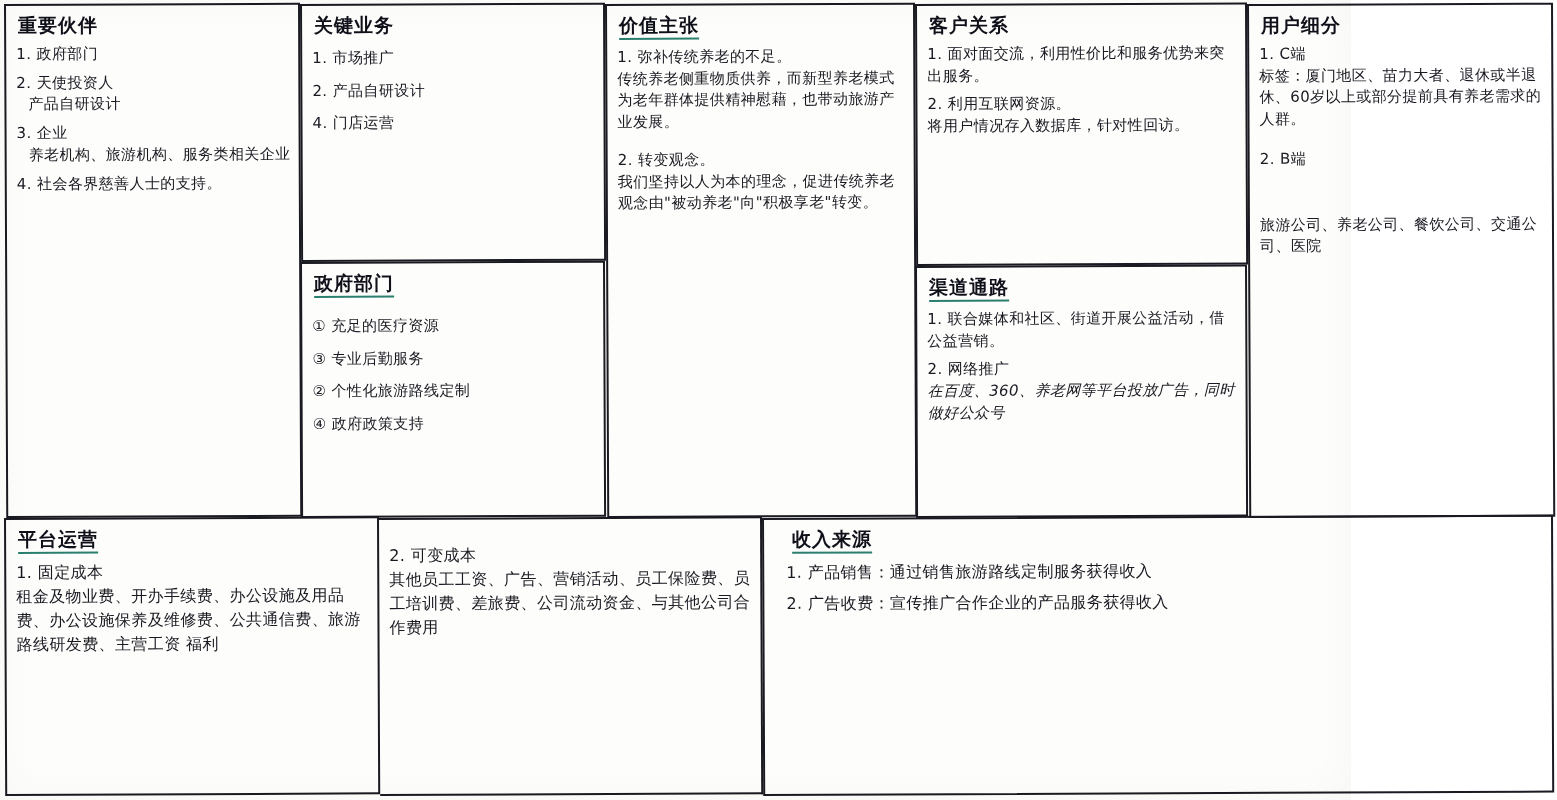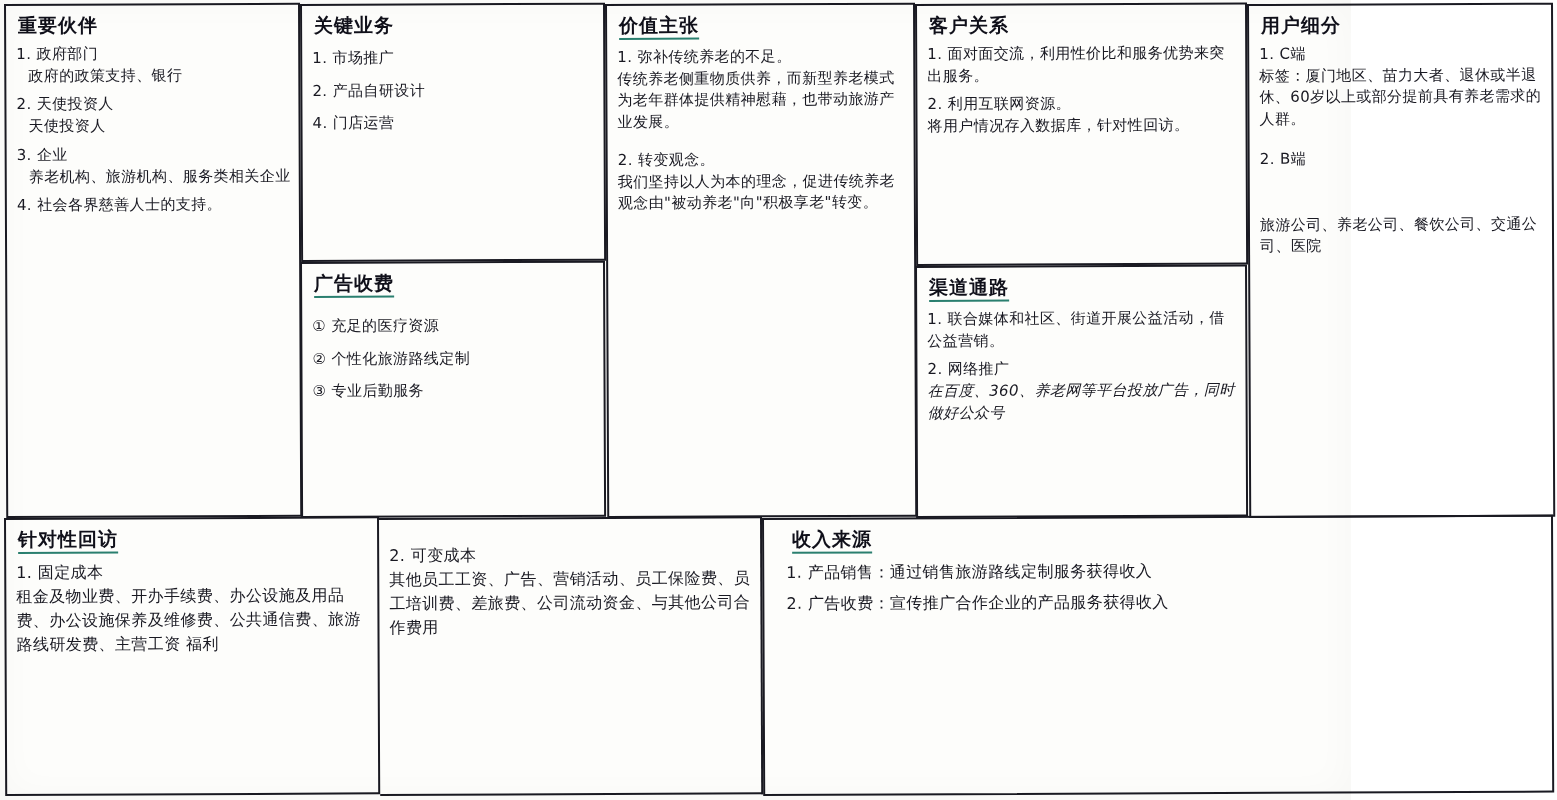--- a/index.html
+++ b/index.html
@@ -95,25 +95,24 @@
 </head>
 <body>
 
 <div id="canvas">
 
   <div class="cell ink f15" style="left:4px; top:4px; width:296px; height:514px;">
     <div class="title">重要伙伴</div>
     <ul class="body-list">
       <li>
         <span>1. 政府部门</span>
-        <span class="sub">政府的政策支持、银行</span>
       </li>
       <li>
         <span>2. 天使投资人</span>
-        <span class="sub">天使投资人</span>
+        <span class="sub">产品自研设计</span>
       </li>
       <li>
         <span>3. 企业</span>
         <span class="sub">养老机构、旅游机构、服务类相关企业</span>
       </li>
       <li>
         <span>4. 社会各界慈善人士的支持。</span>
         <span class="sub"></span>
       </li>
     </ul>
@@ -122,25 +121,26 @@
   <div class="cell ink f15" style="left:300px; top:4px; width:305px; height:258px;">
     <div class="title">关键业务</div>
     <ul class="body-list compact">
       <li><span>1. 市场推广</span></li>
       <li><span>2. 产品自研设计</span></li>
       <li><span>4. 门店运营</span></li>
     </ul>
   </div>
 
   <div class="cell ink f15" style="left:300px; top:262px; width:305px; height:256px;">
-    <div class="title underlined">广告收费</div>
+    <div class="title underlined">政府部门</div>
     <ul class="body-list compact">
       <li><span>① 充足的医疗资源</span></li>
+      <li><span>③ 专业后勤服务</span></li>
       <li><span>② 个性化旅游路线定制</span></li>
-      <li><span>③ 专业后勤服务</span></li>
+      <li><span>④ 政府政策支持</span></li>
     </ul>
   </div>
 
   <div class="cell ink f15" style="left:605px; top:4px; width:310px; height:514px;">
     <div class="title underlined">价值主张</div>
     <ul class="body-list">
       <li style="margin-bottom:16px;">
         <span>1. 弥补传统养老的不足。</span>
         <span class="sub" style="padding-left:0;">传统养老侧重物质供养，而新型养老模式为老年群体提供精神慰藉，也带动旅游产业发展。</span>
       </li>
@@ -185,21 +185,21 @@
         <span class="sub" style="padding-left:0;">标签：厦门地区、苗力大者、退休或半退休、60岁以上或部分提前具有养老需求的人群。</span>
       </li>
       <li>
         <span>2. B端</span>
         <span class="sub" style="padding-left:0;margin-top:44px;">旅游公司、养老公司、餐饮公司、交通公司、医院</span>
       </li>
     </ul>
   </div>
 
   <div class="cell ink f16" style="left:4px; top:518px; width:375px; height:278px;">
-    <div class="title underlined">针对性回访</div>
+    <div class="title underlined">平台运营</div>
     <ul class="body-list">
       <li>
         <span>1. 固定成本</span>
         <span class="sub" style="padding-left:0;">租金及物业费、开办手续费、办公设施及用品费、办公设施保养及维修费、公共通信费、旅游路线研发费、主营工资 福利</span>
       </li>
     </ul>
   </div>
 
   <div class="cell ink f16" style="left:379px; top:518px; width:383px; height:278px; border-left:none;">
     <ul class="body-list" style="margin-top:18px;">

